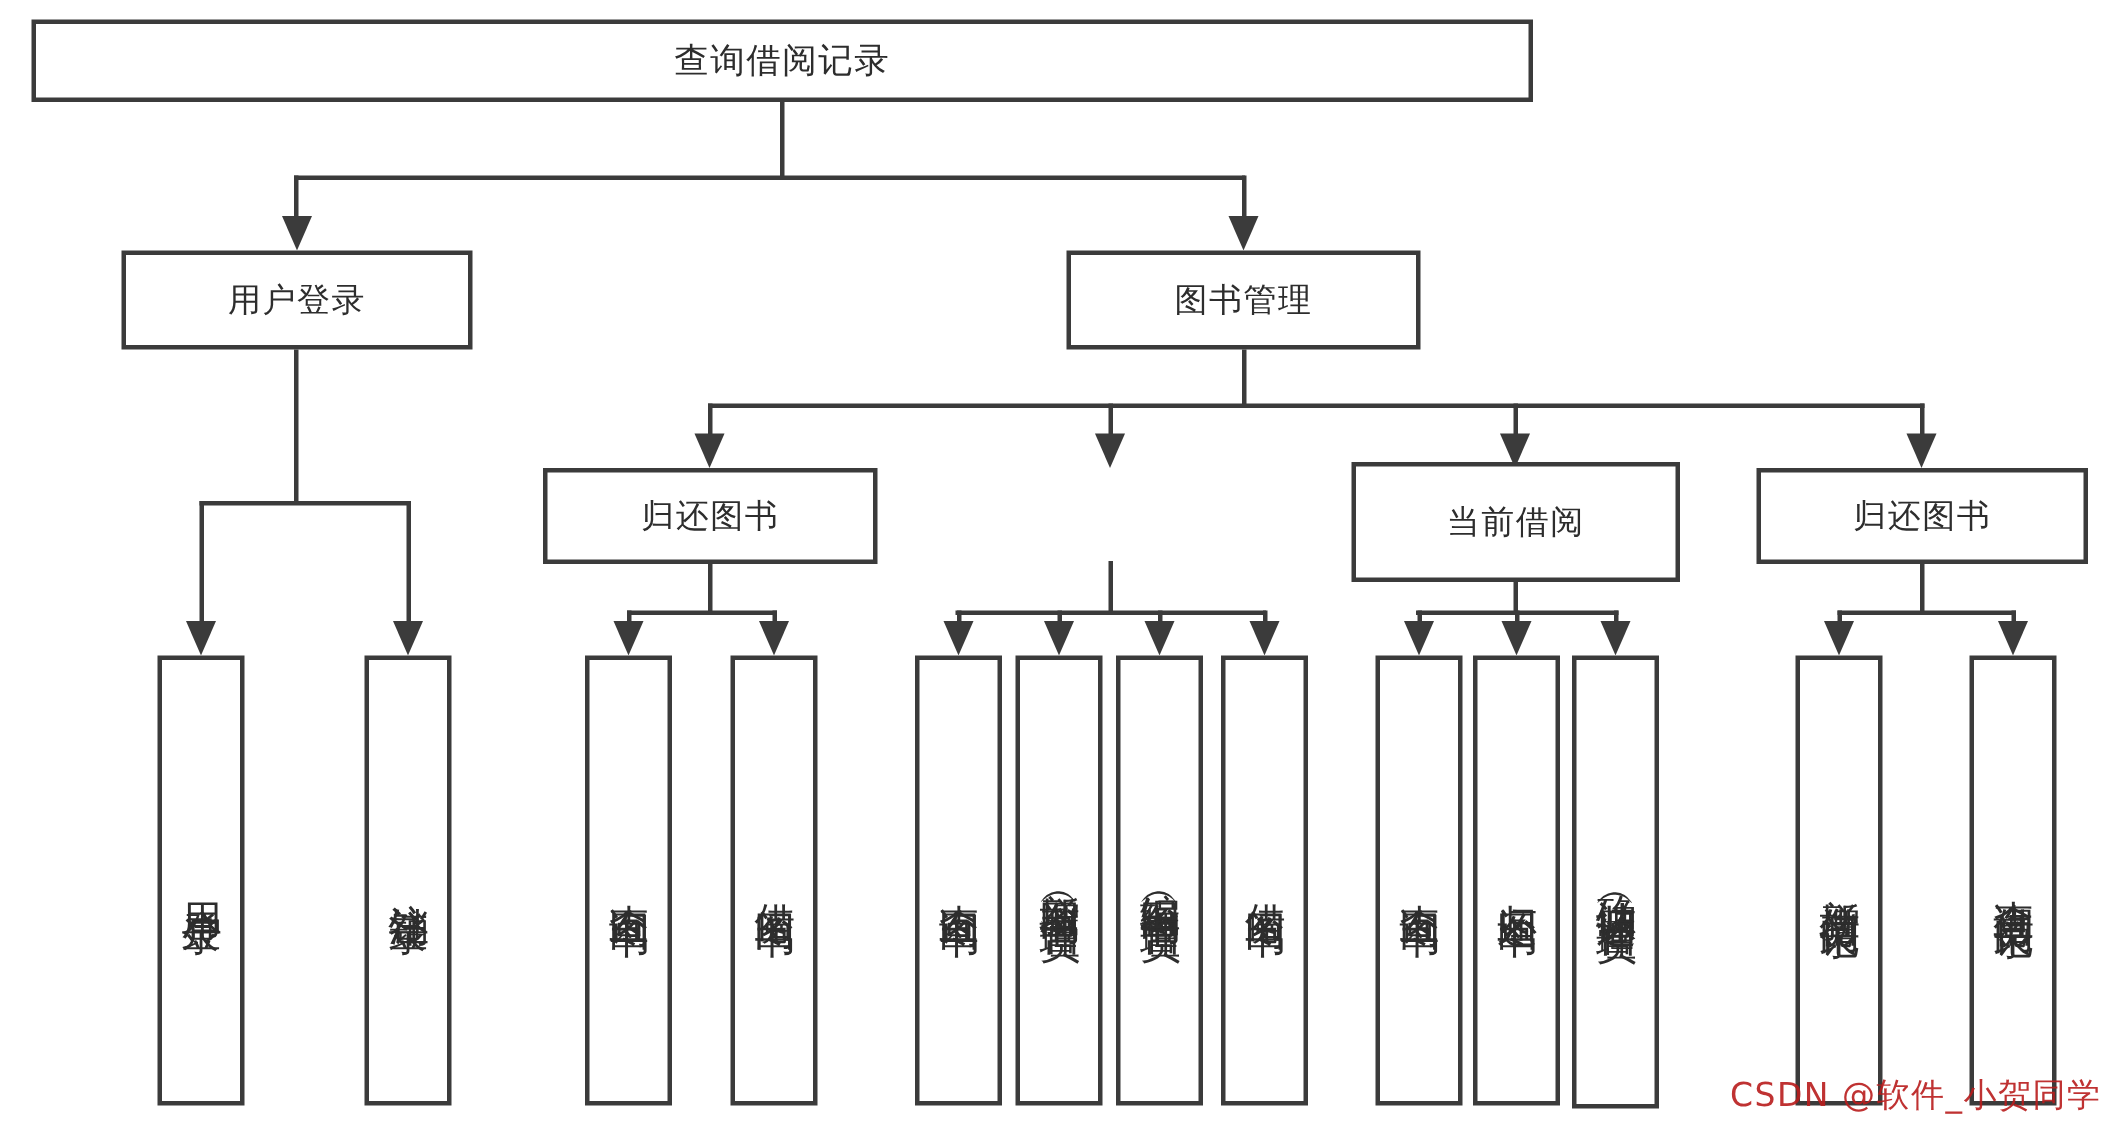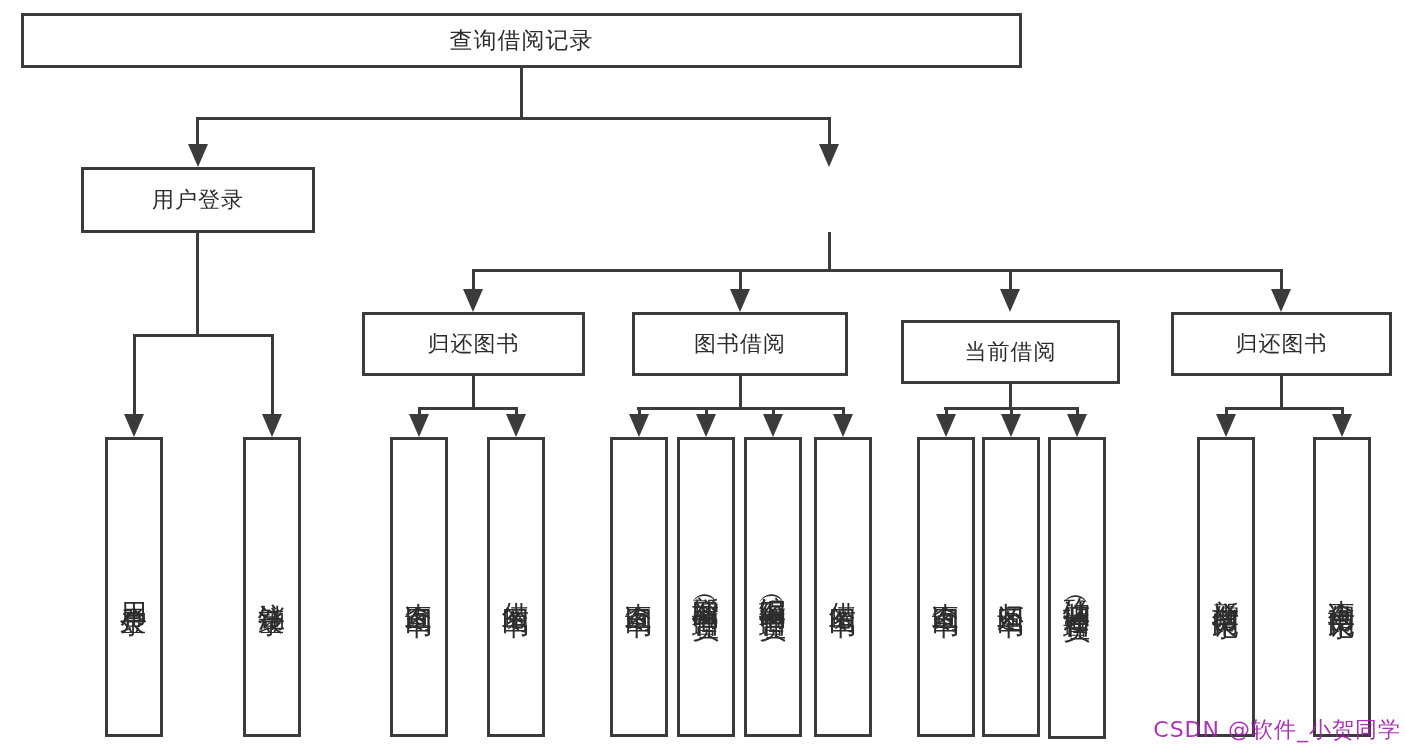--- a/index.html
+++ b/index.html
@@ -27,44 +27,44 @@
     font-size:27px;line-height:1.08;letter-spacing:3px;
   }
   .line{position:absolute;background:#3b3b3b;z-index:1;}
   .head{
     position:absolute;width:0;height:0;z-index:1;
     border-left:10px solid transparent;border-right:10px solid transparent;
     border-top:23px solid #3b3b3b;
   }
   .wm{
     position:absolute;right:4px;bottom:2px;z-index:6;
-    font-size:22px;color:#a21caf;letter-spacing:1px;opacity:.9;
+    font-size:22px;color:#b91c1c;letter-spacing:1px;opacity:.9;
     white-space:nowrap;
   }
 </style>
 </head>
 <body>
 
 <div class="canvas">
 
   <div class="hbox root" style="left:21px;top:13px;width:1001px;height:55px">
     <span>查询借阅记录</span>
   </div>
 
   <div class="hbox" style="left:81px;top:167px;width:234px;height:66px">
     <span>用户登录</span>
   </div>
+  <div class="hbox" style="left:711px;top:167px;width:236px;height:66px">
+    <span>图书管理</span>
+  </div>
 
   <div class="hbox" style="left:362px;top:312px;width:223px;height:64px">
     <span>归还图书</span>
   </div>
-  <div class="hbox" style="left:632px;top:312px;width:216px;height:64px">
-    <span>图书借阅</span>
-  </div>
-  <div class="hbox" style="left:901px;top:320px;width:219px;height:64px">
+  <div class="hbox" style="left:901px;top:308px;width:219px;height:80px">
     <span>当前借阅</span>
   </div>
   <div class="hbox" style="left:1171px;top:312px;width:221px;height:64px">
     <span>归还图书</span>
   </div>
 
   <div class="vbox" style="left:105px;top:437px;width:58px;height:300px">
     <span>用户登录</span>
   </div>
   <div class="vbox" style="left:243px;top:437px;width:58px;height:300px">

